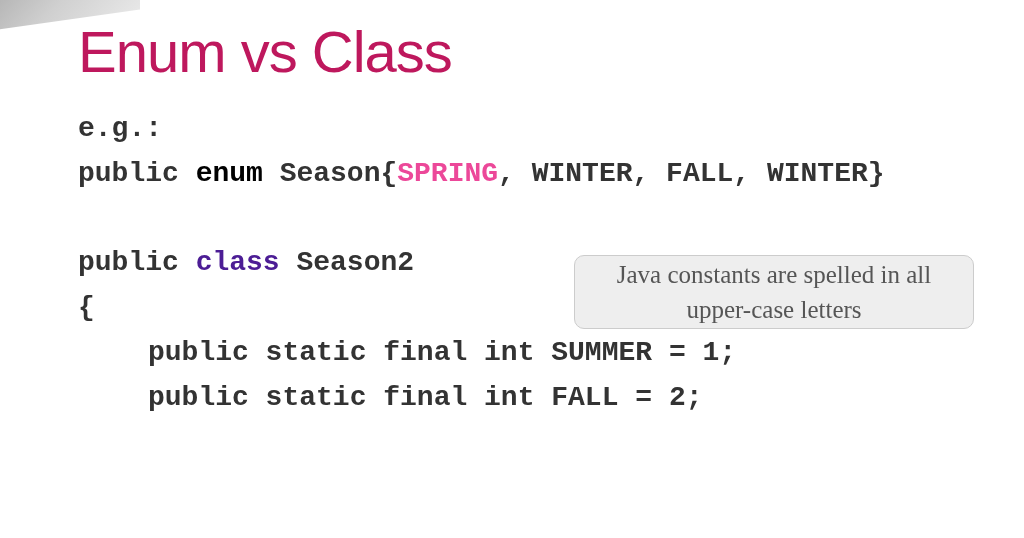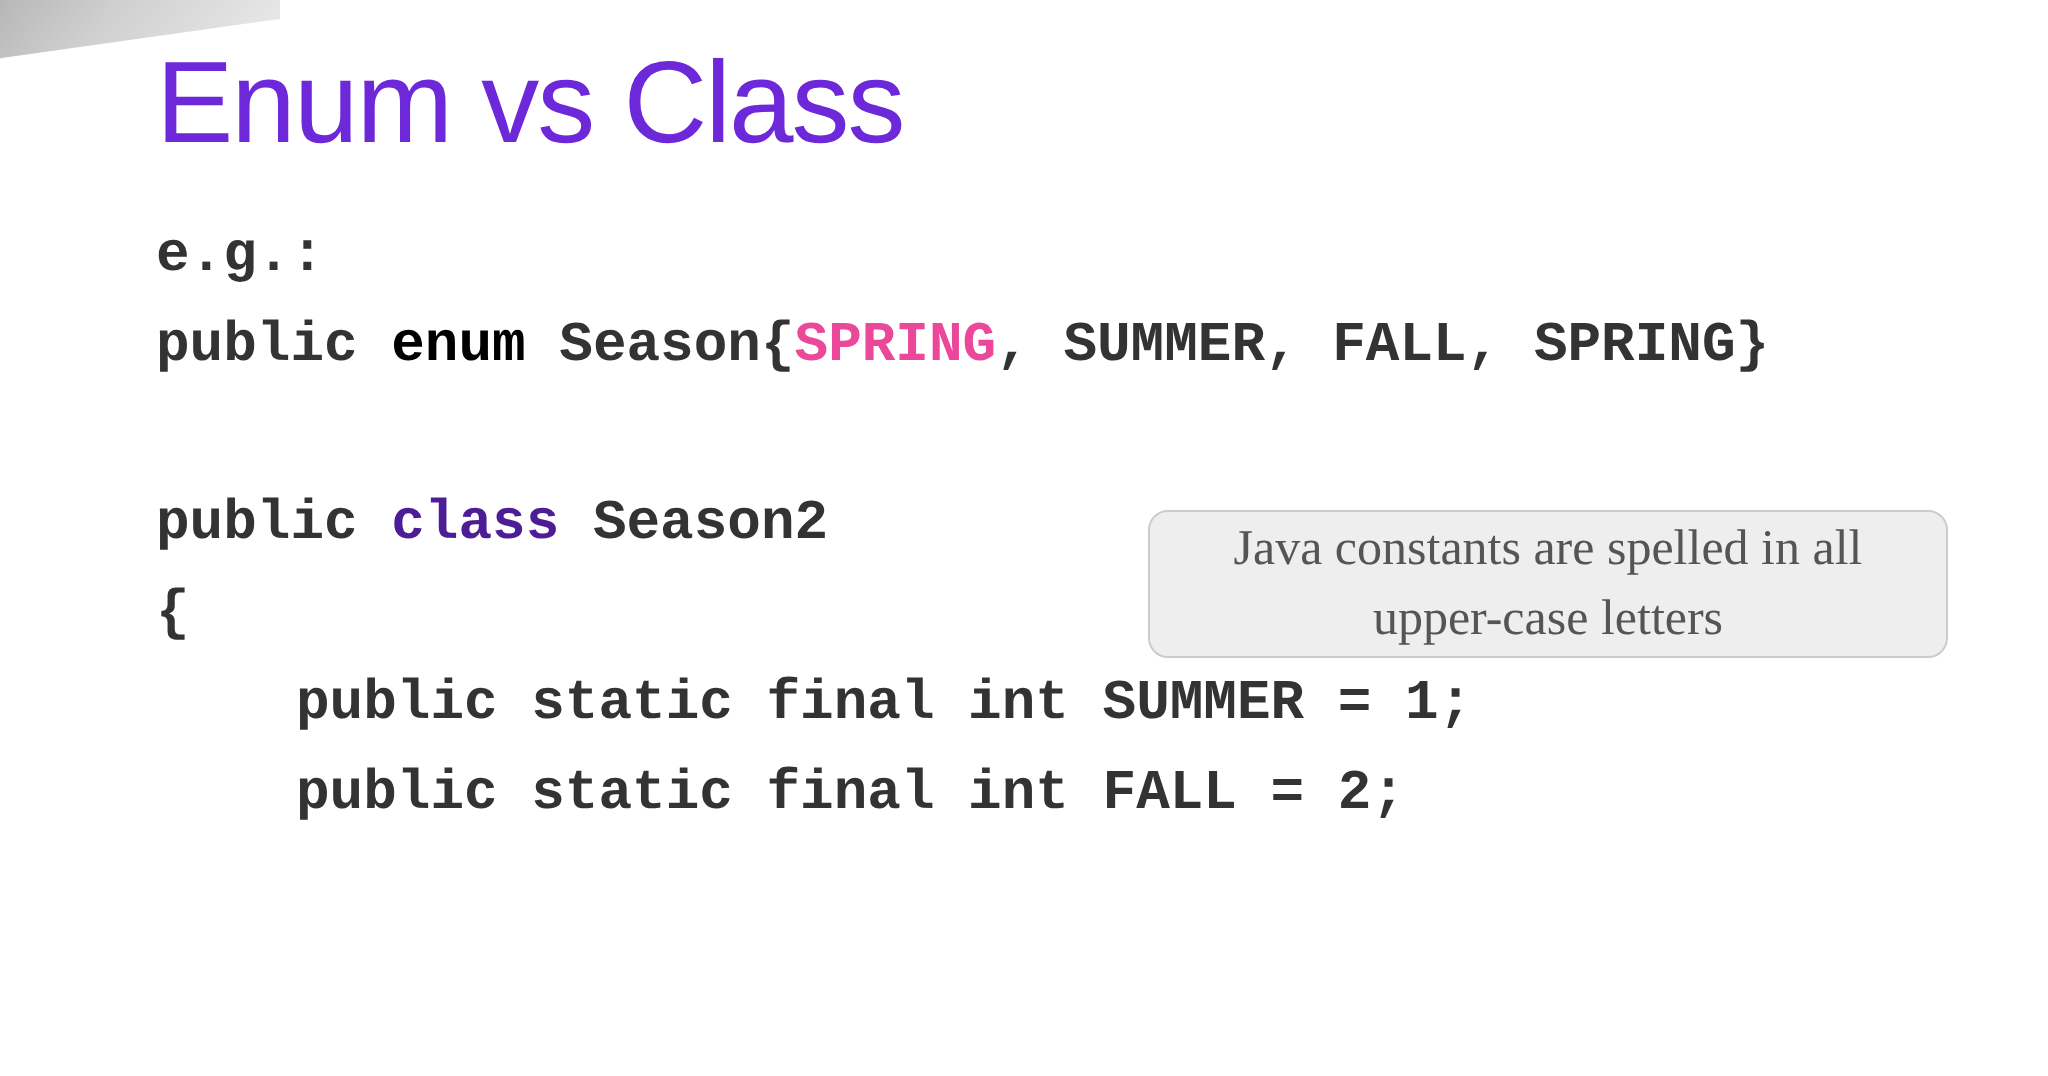--- a/index.html
+++ b/index.html
@@ -21,21 +21,21 @@
       left: -10px;
       width: 150px;
       height: 50px;
       background: linear-gradient(135deg, #888 0%, #bbb 50%, #ddd 100%);
       transform: skewY(-8deg);
       opacity: 0.7;
     }
     .slide-title {
       font-size: 58px;
       font-weight: 400;
-      color: #6d28d9;
+      color: #be185d;
       margin: 18px 0 0 78px;
       letter-spacing: -1px;
     }
     .code-area {
       margin-top: 22px;
       margin-left: 78px;
       font-family: 'Courier New', Courier, monospace;
       font-size: 28px;
       font-weight: bold;
       color: #333333;
@@ -76,21 +76,21 @@
   </style>
 </head>
 <body>
 
 <div class="corner-accent"></div>
 
 <h1 class="slide-title">Enum vs Class</h1>
 
 <div class="code-area">
   <div class="code-line">e.g.:</div>
-  <div class="code-line"><span>public </span><span class="kw-enum">enum</span><span> Season{</span><span class="highlight-spring">SPRING</span><span>, SUMMER, FALL, SPRING}</span></div>
+  <div class="code-line"><span>public </span><span class="kw-enum">enum</span><span> Season{</span><span class="highlight-spring">SPRING</span><span>, WINTER, FALL, WINTER}</span></div>
   <div class="code-line">&nbsp;</div>
   <div class="code-line"><span>public </span><span class="kw-class">class</span><span> Season2</span></div>
   <div class="code-line">{</div>
   <div class="code-line indent">public static final int SUMMER = 1;</div>
   <div class="code-line indent">public static final int FALL = 2;</div>
 </div>
 
 <div class="callout">Java constants are spelled in all upper-case letters</div>
 
 </body></html>

